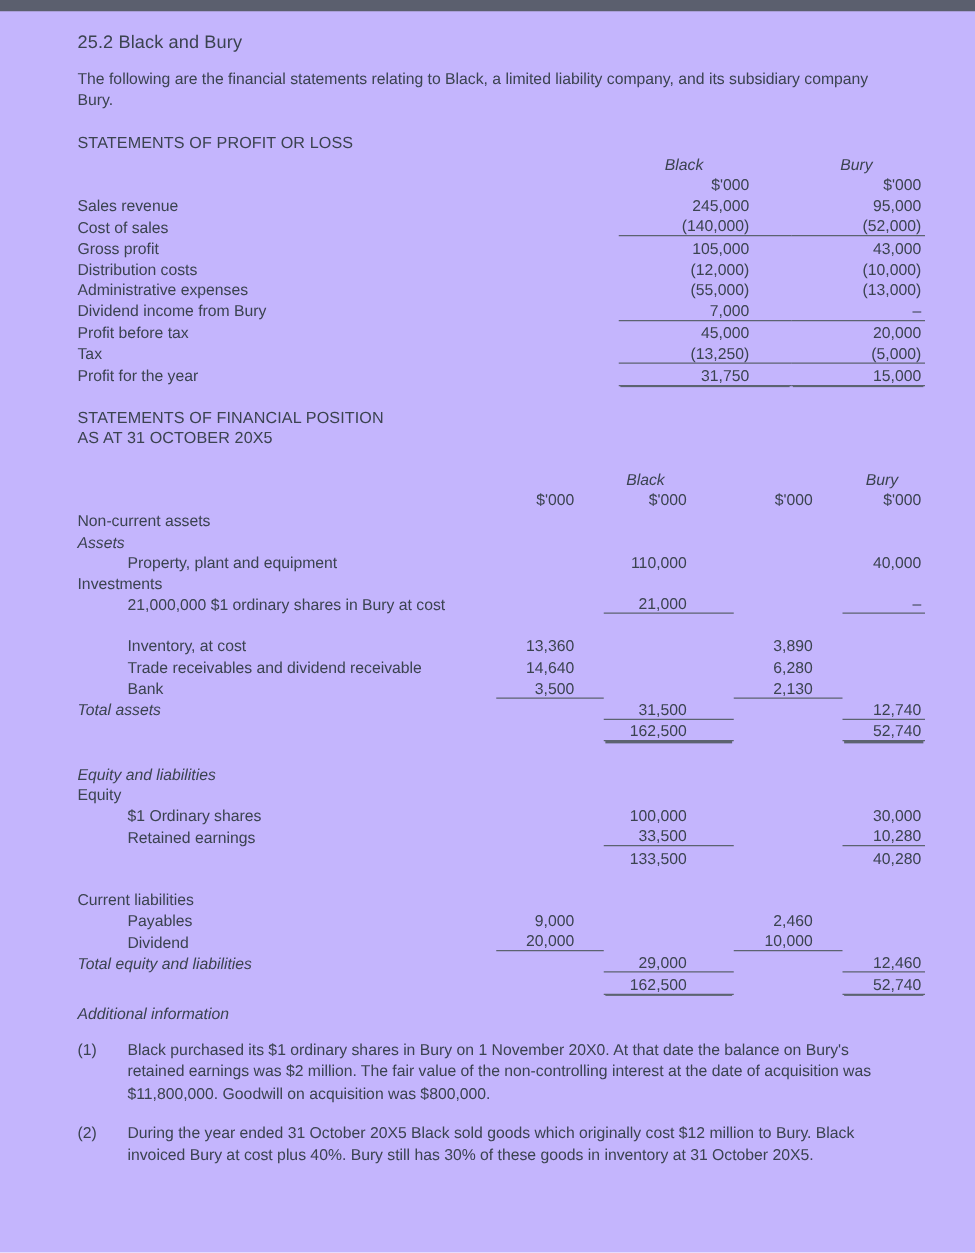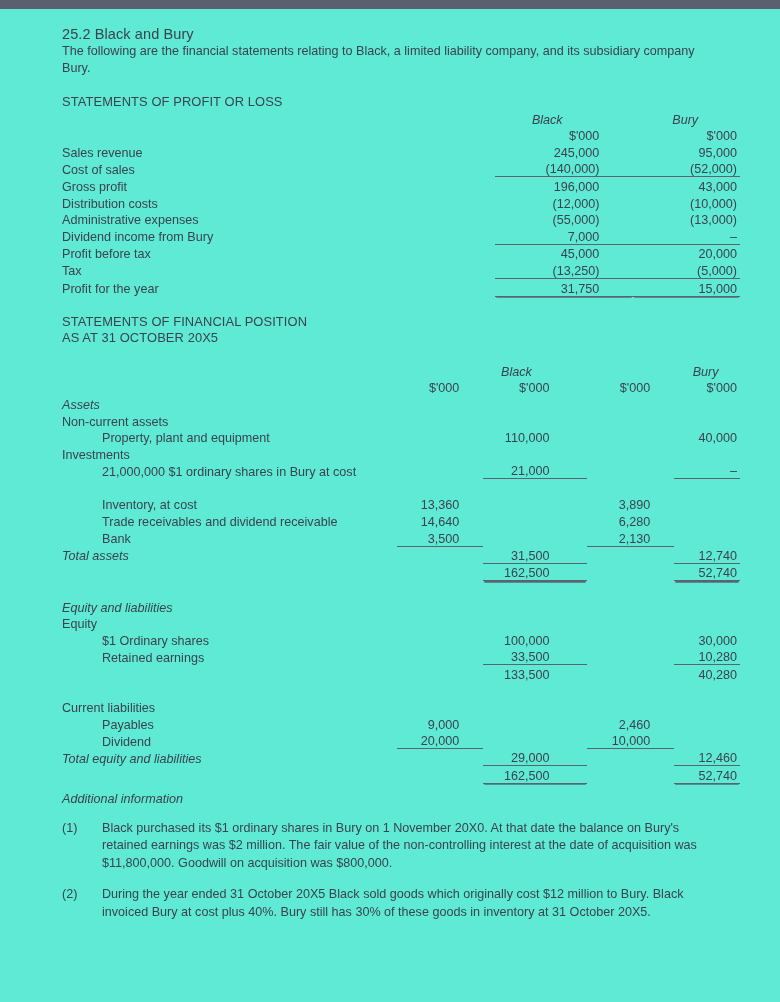--- a/index.html
+++ b/index.html
@@ -4,21 +4,21 @@
 <style>
   html, body {
     margin: 0;
     padding: 0;
     background: #ffffff;
   }
   .page {
     position: relative;
     width: 780px;
     height: 1002px;
-    background: #5eead4;
+    background: #c4b5fd;
     font-family: "Liberation Sans", sans-serif;
     color: #3b4350;
     overflow: hidden;
   }
   .topbar {
     position: absolute;
     top: 0; left: 0;
     width: 780px;
     height: 9px;
     background: #5b5f6e;
@@ -31,21 +31,21 @@
 
   
   .heading {
     font-size: 14.5px;
     margin: 17px 0 0 62px;
     letter-spacing: 0.1px;
   }
   .para {
     font-size: 12.6px;
     line-height: 17px;
-    margin: 1px 0 0 62px;
+    margin: 13px 0 0 62px;
     width: 660px;
   }
   .stmt-title {
     font-size: 12.9px;
     line-height: 16px;
     margin: 17px 15px 0 62px;
     letter-spacing: 0.1px;
   }
   .stmt-title .l2 { display: block; }
 
@@ -165,21 +165,21 @@
             <td class="num c1">245,000</td>
             <td class="num c2">95,000</td>
           </tr>
           <tr>
             <td class="label">Cost of sales</td>
             <td class="num c1 u-bot">(140,000)</td>
             <td class="num c2 u-bot">(52,000)</td>
           </tr>
           <tr>
             <td class="label">Gross profit</td>
-            <td class="num c1">196,000</td>
+            <td class="num c1">105,000</td>
             <td class="num c2">43,000</td>
           </tr>
           <tr>
             <td class="label">Distribution costs</td>
             <td class="num c1">(12,000)</td>
             <td class="num c2">(10,000)</td>
           </tr>
           <tr>
             <td class="label">Administrative expenses</td>
             <td class="num c1">(55,000)</td>
@@ -228,28 +228,28 @@
         <tr>
           <td class="label"></td>
           <td class="n1 hdr-unit">$'000</td>
           <td class="n2 hdr-unit">$'000</td>
           <td class="n3 hdr-unit">$'000</td>
           <td class="n4 hdr-unit">$'000</td>
         </tr>
       </tbody>
       <tbody id="sfp-rows">
           <tr>
+            <td class="label ind0">Non-current assets</td>
+            <td class="num n1"></td>
+            <td class="num n2"></td>
+            <td class="num n3"></td>
+            <td class="num n4"></td>
+          </tr>
+          <tr>
             <td class="label ind0 ital">Assets</td>
-            <td class="num n1"></td>
-            <td class="num n2"></td>
-            <td class="num n3"></td>
-            <td class="num n4"></td>
-          </tr>
-          <tr>
-            <td class="label ind0">Non-current assets</td>
             <td class="num n1"></td>
             <td class="num n2"></td>
             <td class="num n3"></td>
             <td class="num n4"></td>
           </tr>
           <tr>
             <td class="label ind1">Property, plant and equipment</td>
             <td class="num n1"></td>
             <td class="num n2">110,000</td>
             <td class="num n3"></td>

